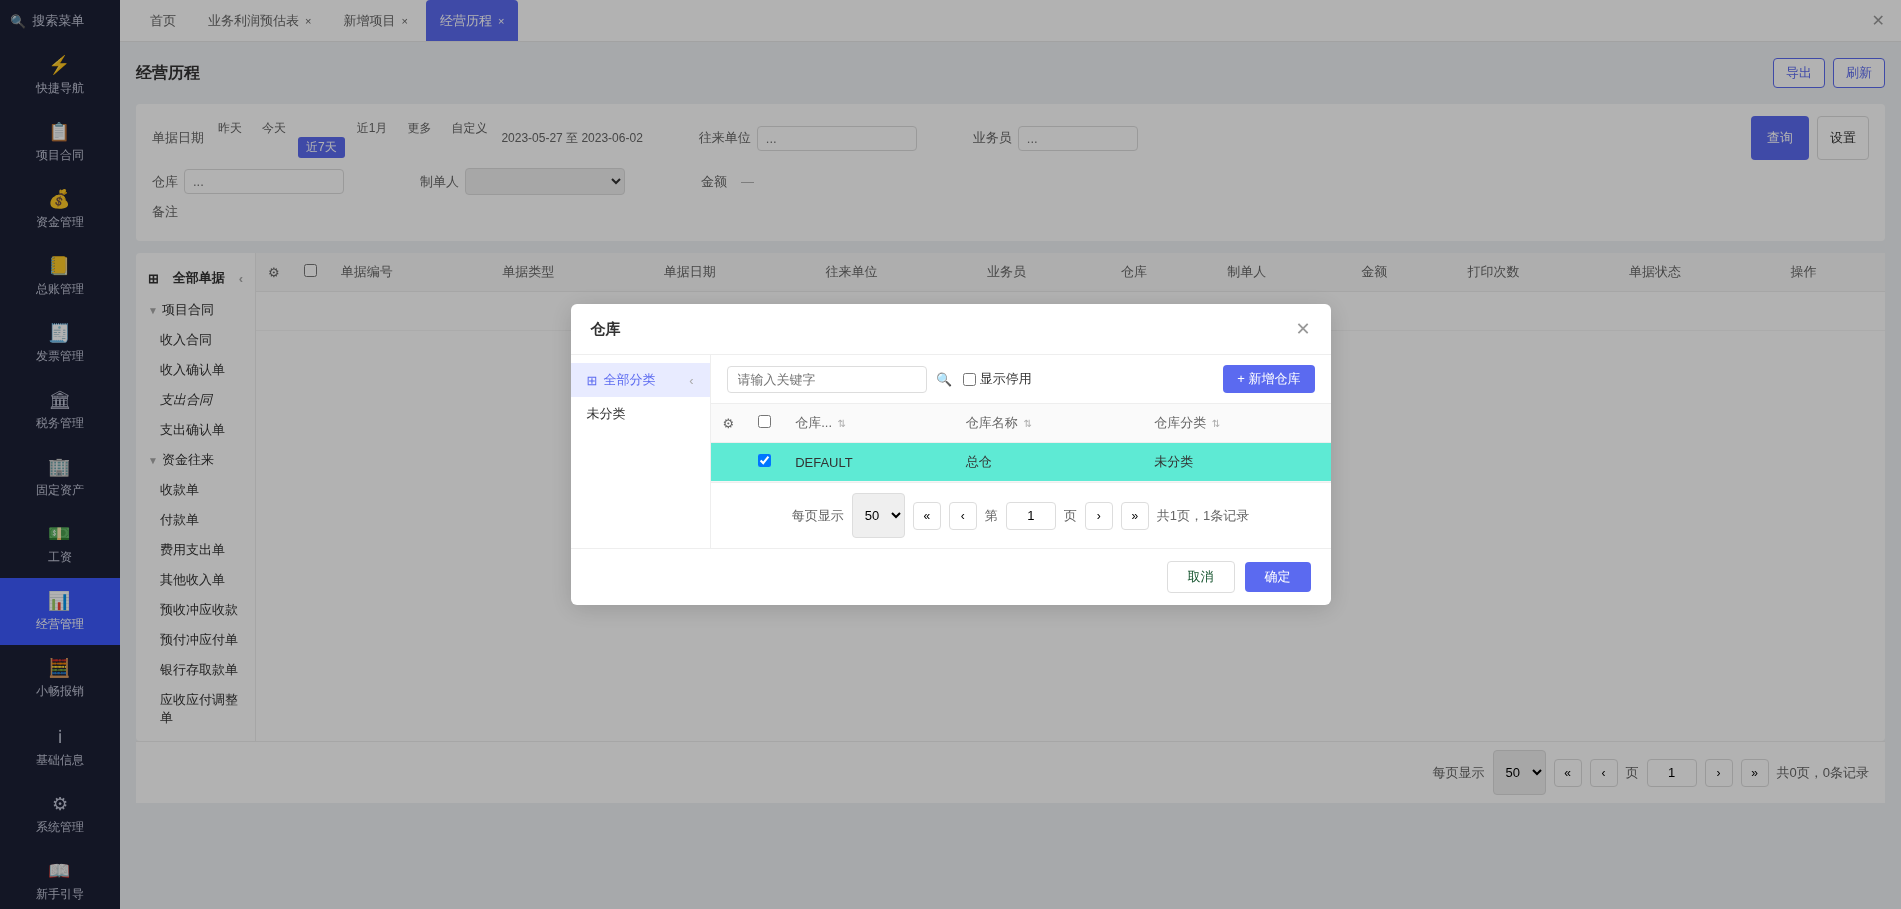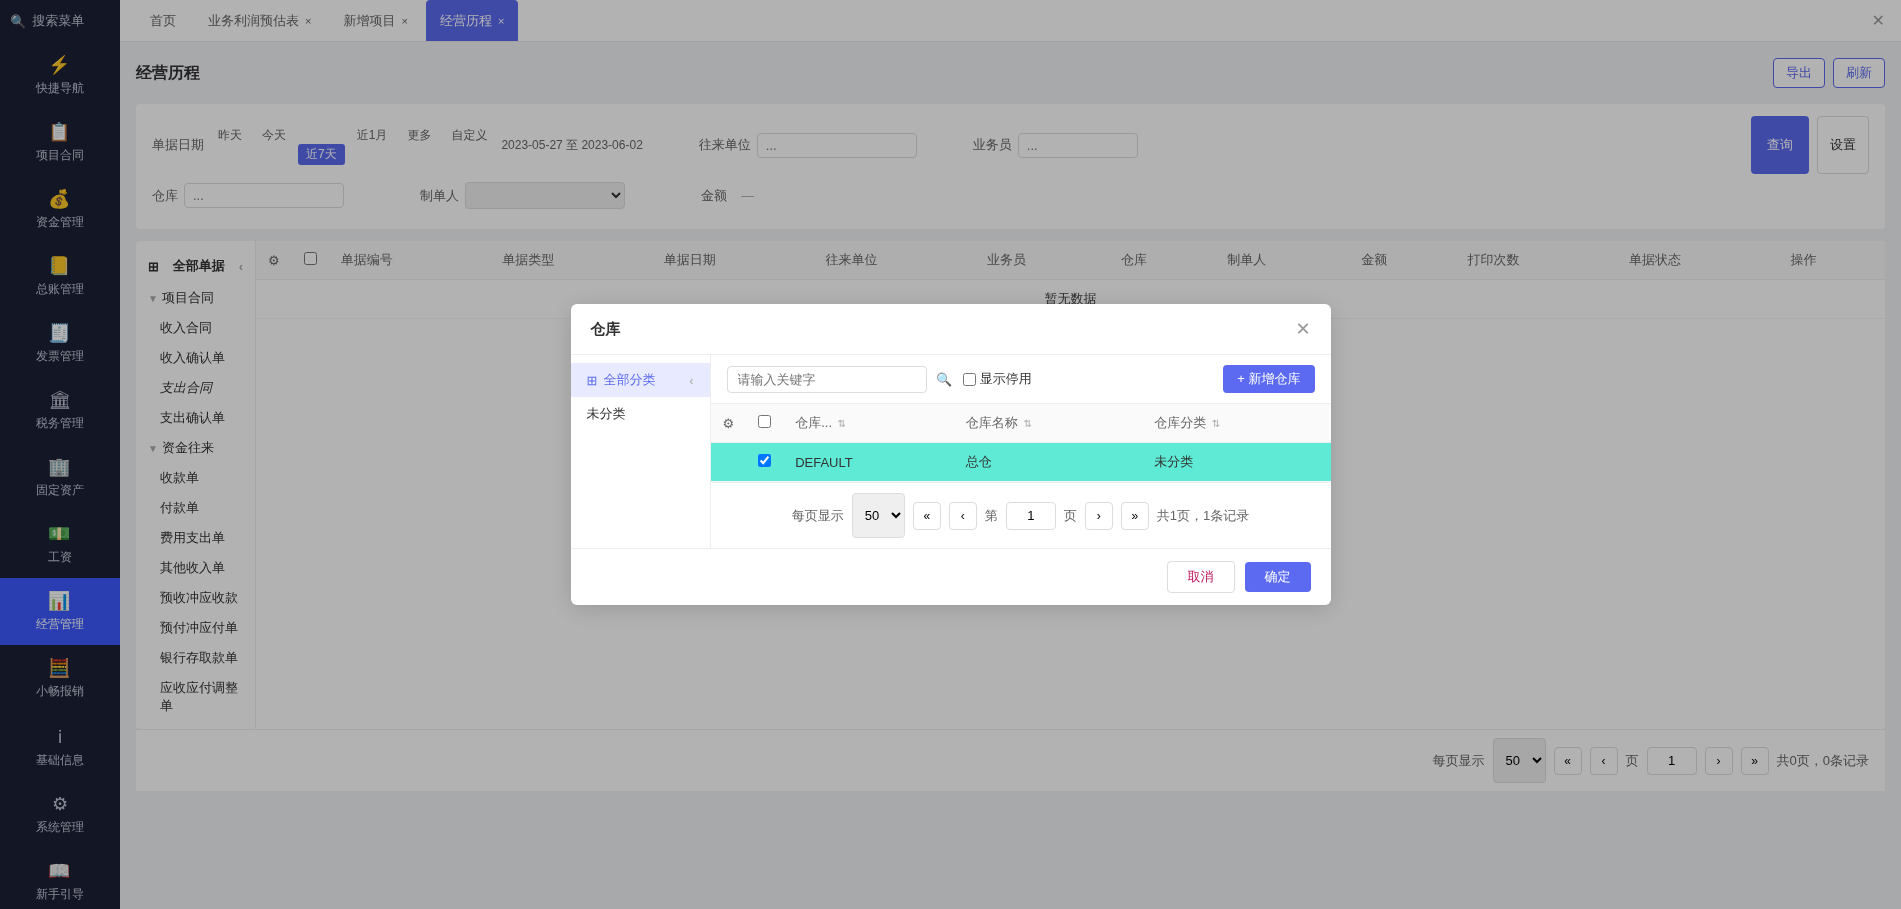--- a/index.html
+++ b/index.html
@@ -30,21 +30,21 @@
     }
     .tab-item.active { color: #fff; background: #5b6af0; }
     .tab-item .close-btn { font-size: 11px; color: inherit; cursor: pointer; }
 
     
     .page-area { flex: 1; padding: 16px; overflow: auto; position: relative; }
     .page-title { font-size: 16px; font-weight: bold; color: #333; margin-bottom: 16px; display: flex; align-items: center; justify-content: space-between; }
     .page-title-actions { display: flex; gap: 8px; }
     .btn-export { padding: 5px 12px; border: 1px solid #5b6af0; color: #5b6af0; background: #fff; border-radius: 4px; cursor: pointer; font-size: 13px; }
     .btn-refresh { padding: 5px 12px; border: 1px solid #5b6af0; color: #5b6af0; background: #fff; border-radius: 4px; cursor: pointer; font-size: 13px; }
-    .btn-query { padding: 20px 16px; background: #5b6af0; color: #fff; border: none; border-radius: 4px; cursor: pointer; font-size: 13px; }
+    .btn-query { padding: 13px 16px; background: #5b6af0; color: #fff; border: none; border-radius: 4px; cursor: pointer; font-size: 13px; }
     .btn-setting { padding: 5px 12px; border: 1px solid #ddd; background: #fff; color: #333; border-radius: 4px; cursor: pointer; font-size: 13px; }
 
     
     .filter-area { background: #fff; border-radius: 4px; padding: 12px 16px; margin-bottom: 12px; }
     .filter-row { display: flex; align-items: center; gap: 16px; margin-bottom: 8px; flex-wrap: wrap; }
     .filter-item { display: flex; align-items: center; gap: 6px; font-size: 13px; color: #333; }
     .filter-label { color: #666; white-space: nowrap; }
     .date-tabs { display: flex; gap: 4px; }
     .date-tab { padding: 2px 8px; border-radius: 3px; cursor: pointer; color: #666; font-size: 12px; }
     .date-tab.active { background: #5b6af0; color: #ffffff; margin-top: 19px; }
@@ -82,21 +82,21 @@
     .modal-search { border: 1px solid #ddd; border-radius: 4px; padding: 5px 10px; font-size: 13px; outline: none; width: 200px; }
     .modal-checkbox { display: flex; align-items: center; gap: 4px; font-size: 13px; color: #333; }
     .btn-add { padding: 5px 14px; background: #5b6af0; color: #fff; border: none; border-radius: 4px; cursor: pointer; font-size: 13px; margin-left: auto; }
     .modal-table-area { flex: 1; overflow: auto; }
     .modal-table { width: 100%; border-collapse: collapse; font-size: 13px; }
     .modal-table th { background: #fafafa; border-bottom: 1px solid #eee; padding: 10px 12px; text-align: left; color: #666; font-weight: normal; white-space: nowrap; }
     .modal-table td { border-bottom: 1px solid #f5f5f5; padding: 10px 12px; color: #333; white-space: nowrap; }
     .modal-table tr.selected td { background: #5eead4; }
     .modal-pagination { padding: 10px 16px; display: flex; align-items: center; gap: 8px; font-size: 13px; color: #666; border-top: 1px solid #eee; justify-content: center; }
     .modal-footer { padding: 12px 20px; border-top: 1px solid #eee; display: flex; align-items: center; justify-content: flex-end; gap: 10px; }
-    .btn-cancel { padding: 6px 20px; border: 1px solid #ddd; background: #fff; border-radius: 4px; cursor: pointer; font-size: 13px; color: #be185d; }
+    .btn-cancel { padding: 6px 20px; border: 1px solid #ddd; background: #fff; border-radius: 4px; cursor: pointer; font-size: 13px; color: #14532d; }
     .btn-confirm { padding: 6px 20px; background: #5b6af0; color: #fff; border: none; border-radius: 4px; cursor: pointer; font-size: 13px; }
 
     .sort-icon { color: #aaa; font-size: 10px; margin-left: 2px; }
     .checkbox-cell { width: 32px; text-align: center; }
     .gear-col { width: 32px; text-align: center; }
 
     .no-data { text-align: center; padding: 40px; color: #999; }
 
     
     .bottom-bar { background: #fff; border-top: 1px solid #eee; padding: 8px 16px; display: flex; align-items: center; justify-content: flex-end; gap: 8px; font-size: 13px; color: #666; }
@@ -229,20 +229,25 @@
         </div>
         <div class="filter-item" style="margin-left:60px;">
           <span class="filter-label">制单人</span>
           <select class="filter-input" style="width:160px;">
             <option></option>
           </select>
         </div>
         <div class="filter-item" style="margin-left:60px;">
           <span class="filter-label">金额</span>
           <span style="color:#aaa;margin-left:8px;">—</span>
+        </div>
+      </div>
+      <div class="filter-row">
+        <div class="filter-item">
+          <span class="filter-label">备注</span>
         </div>
       </div>
     </div>
 
     <div class="content-with-sidebar">
 
       <div class="left-sidebar">
         <div class="left-sidebar-header">
           <span>⊞</span>
           <span>全部单据</span>

